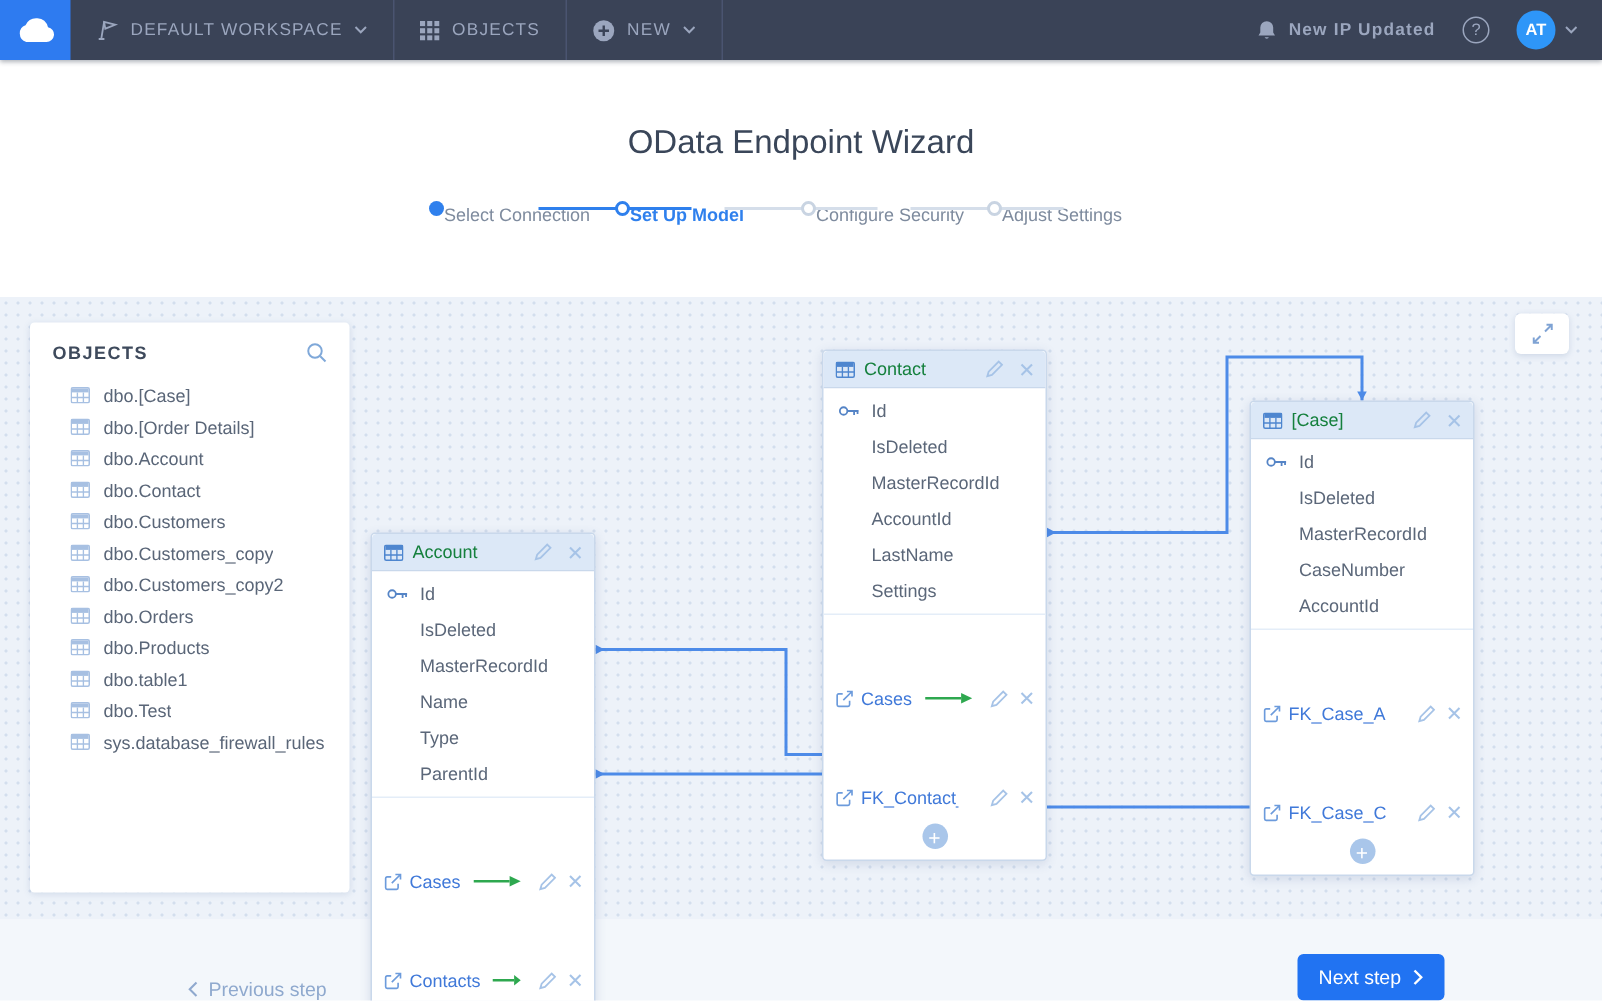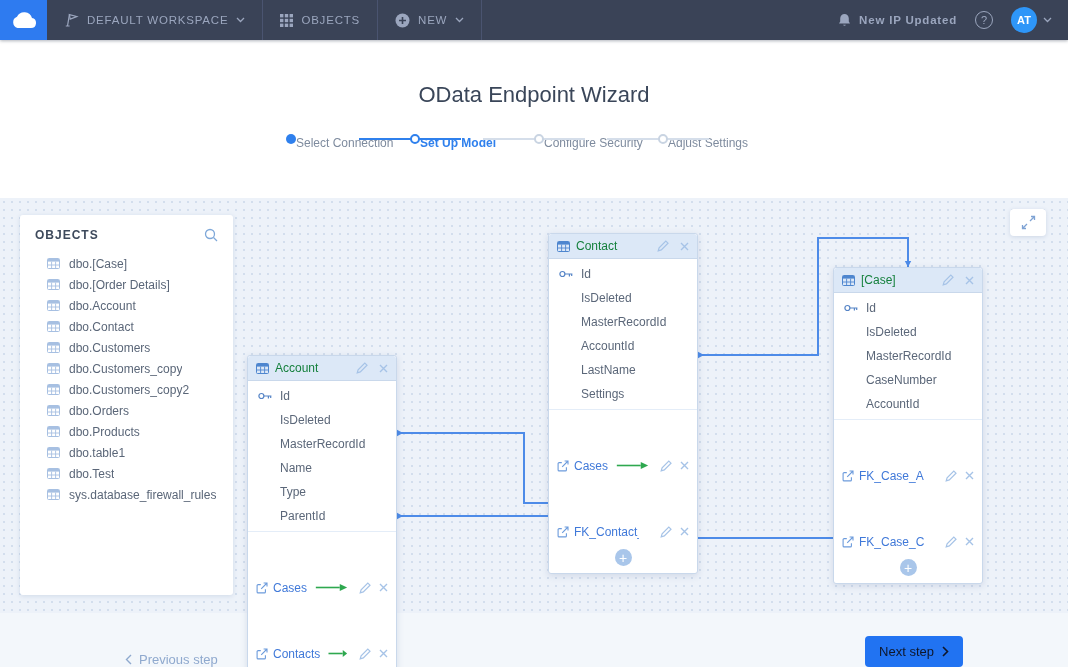--- a/index.html
+++ b/index.html
@@ -77,21 +77,21 @@
 
   .expand-btn { position:absolute; top:11px; right:22px; width:36px; height:27px; background:#fff;
     border:none; border-radius:4px; box-shadow:0 1px 4px rgba(80,110,160,.2);
     display:flex; align-items:center; justify-content:center; color:#7FA3D4; cursor:pointer; z-index:3;}
 
   
   .footer { height:54px; background:#F3F7FB; display:flex; align-items:flex-end;
     justify-content:space-between; padding:0 105px 0 125px; }
   .prev-btn { background:none; border:none; color:#8FA9CE; font-size:13px;
     display:flex; align-items:center; gap:7px; cursor:pointer; font-family:inherit;}
-  .next-btn { background:#2173F2; border:none; color:#0f172a; font-size:13px; border-radius:4px;
+  .next-btn { background:#2173F2; border:none; color:#ffffff; font-size:13px; border-radius:4px;
     padding:8px 14px; display:flex; align-items:center; gap:8px; cursor:pointer; font-family:inherit;}
 </style>
 </head>
 <body>
 
 <header class="navbar">
   <div class="logo">
     <span style="display:flex">
       <svg width="26" height="17" viewBox="0 0 26 17">
           <path d="M6.5 16h13.5a5 5 0 0 0 1-9.9A8 8 0 0 0 6 4.8 5.9 5.9 0 0 0 6.5 16z" fill="#fff"></path>

